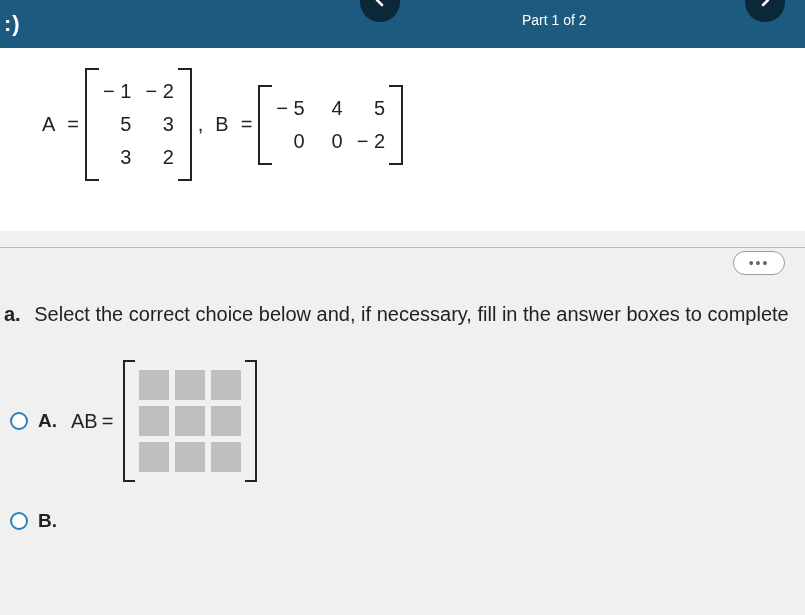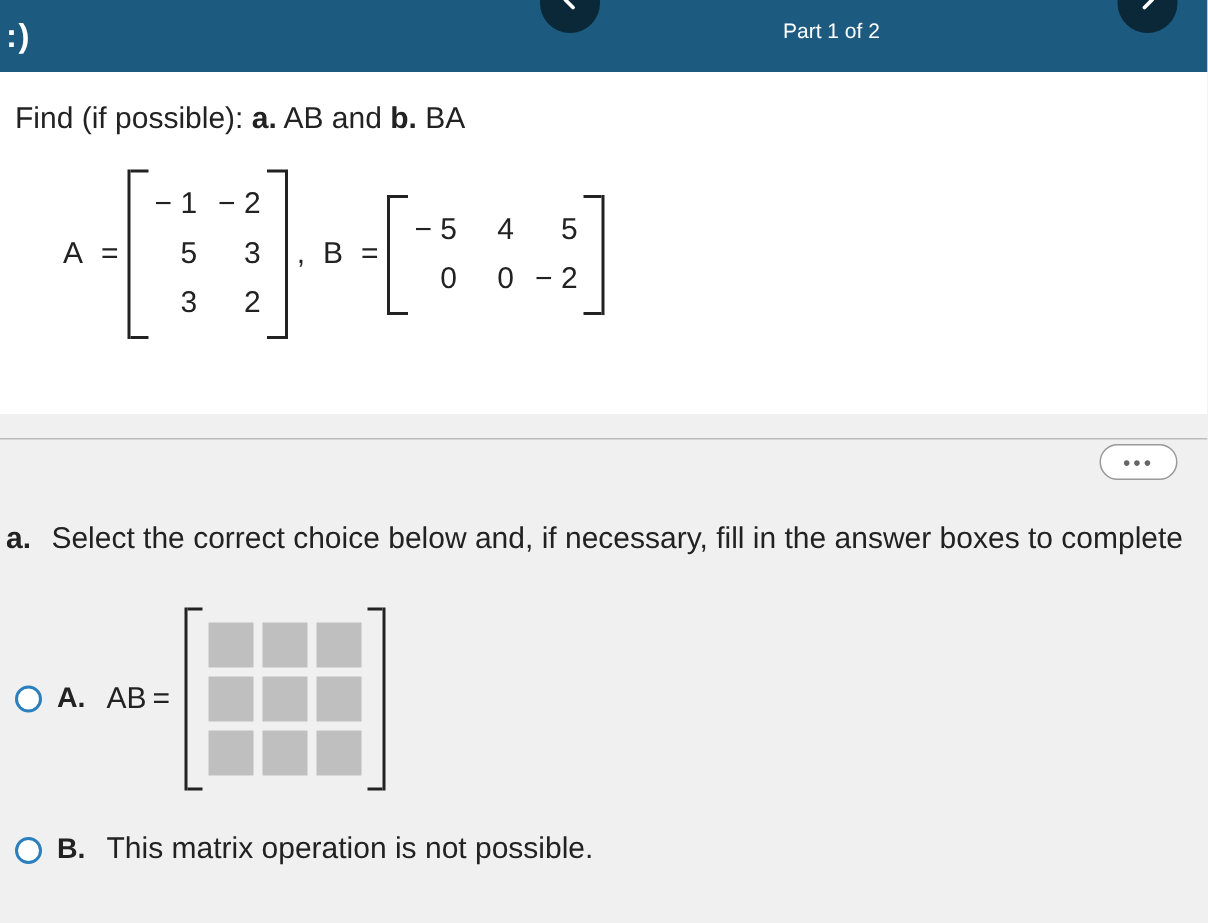--- a/index.html
+++ b/index.html
@@ -73,27 +73,20 @@
   <div class="nav-btn nav-next">
     <span>
       <svg width="14" height="14" viewBox="0 0 14 14">
           <path d="M5 2 L10 7 L5 12" stroke="#fff" stroke-width="2.5" fill="none" stroke-linecap="round" stroke-linejoin="round"></path>
         </svg>
     </span>
   </div>
 </div>
 
 <div class="content">
-  <div class="prompt">
-    <span>Find (if possible):  </span>
-    <span class="bold">a.</span>
-    <span> AB and </span>
-    <span class="bold">b.</span>
-    <span> BA</span>
-  </div>
 
   <div class="matrices">
     <span class="mvar">A</span>
     <span>=</span>
     <div class="bracket-wrap">
       <div class="bracket bracket-l"></div>
       <div class="mgrid m3x2">
         <span class="cell">− 1</span>
         <span class="cell">− 2</span>
         <span class="cell">5</span>
@@ -154,15 +147,14 @@
           <div class="ans-cell"></div>
         </div>
         <div class="ans-bracket ans-br"></div>
       </div>
     </div>
   </div>
 
   <div class="choice">
     <div class="radio"></div>
     <span class="choice-label">B.</span>
-    <span class="choice-text">This matrix operation is not possible.</span>
   </div>
 </div>
 
 </body></html>

